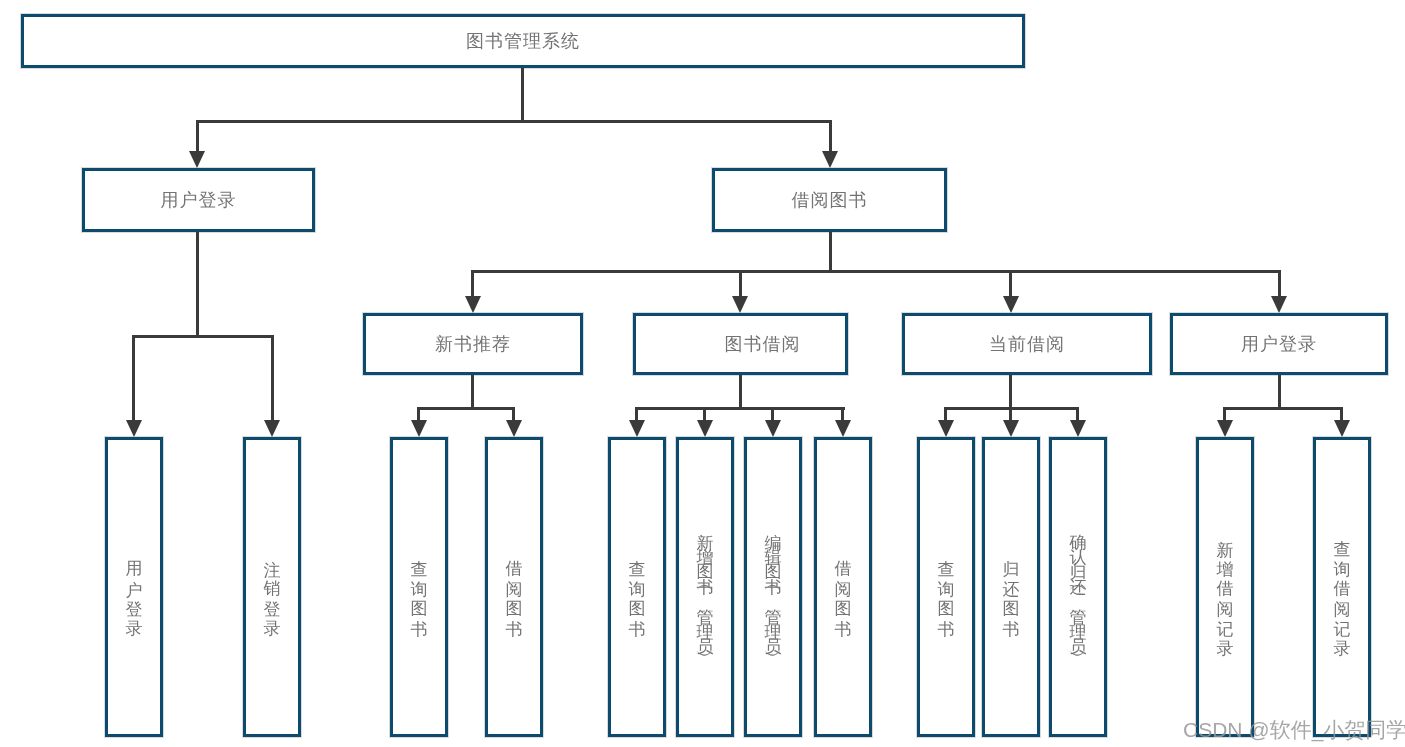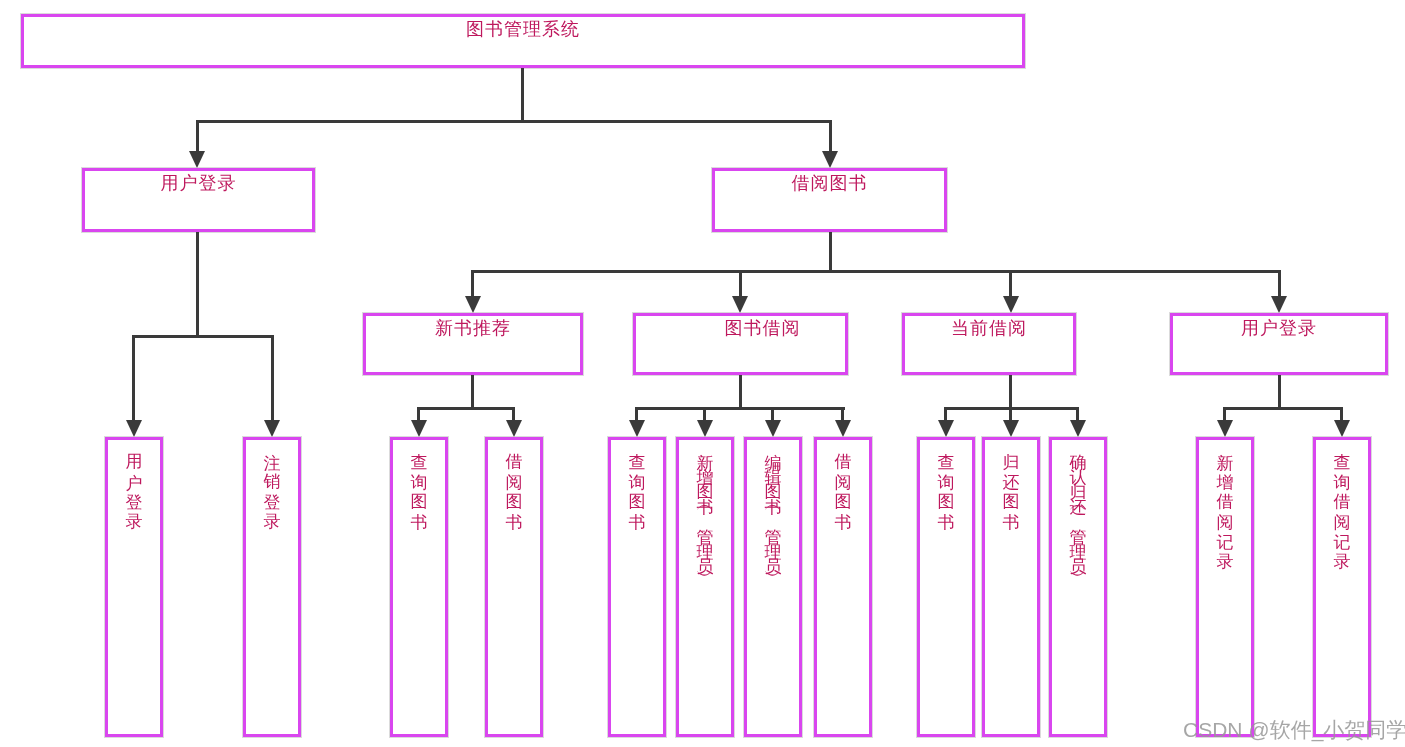--- a/index.html
+++ b/index.html
@@ -7,26 +7,26 @@
     position: relative;
     width: 1405px;
     height: 747px;
     background: #ffffff;
     font-family: "Liberation Sans", sans-serif;
     overflow: hidden;
   }
   .box {
     position: absolute;
     box-sizing: border-box;
-    border: 3px solid #d946ef;
+    border: 3px solid #0c4a6e;
     background: #ffffff;
     display: flex;
-    align-items: flex-start;
+    align-items: center;
     justify-content: center;
-    color: #be185d;
+    color: #737373;
     box-shadow: 0 0 0 1px rgba(175,175,175,0.45);
   }
   .hbox { font-size: 18px; letter-spacing: 1px; }
   .leaf { width: 58px; height: 300px; top: 437px; font-size: 17px; }
   .vlabel {
     writing-mode: vertical-rl;
     text-orientation: mixed;
     line-height: 1;
     white-space: nowrap;
   }
@@ -89,21 +89,21 @@
   <div class="arrow" style="left:1003px; top:296px;"></div>
   <div class="vline" style="left:1278px; top:270px; height:27px;"></div>
   <div class="arrow" style="left:1271px; top:296px;"></div>
 
   <div class="box hbox" style="left:363px; top:313px; width:220px; height:62px;">
     <span>新书推荐</span>
   </div>
   <div class="box hbox" style="left:633px; top:313px; width:215px; height:62px;padding-left:44px;">
     <span>图书借阅</span>
   </div>
-  <div class="box hbox" style="left:902px; top:313px; width:174px; height:62px;">
+  <div class="box hbox" style="left:902px; top:313px; width:250px; height:62px;">
     <span>当前借阅</span>
   </div>
   <div class="box hbox" style="left:1170px; top:313px; width:218px; height:62px;">
     <span>用户登录</span>
   </div>
 
   <div class="vline" style="left:471px; top:375px; height:32px;"></div>
   <div class="hline" style="left:417px; top:407px; width:98px;"></div>
   <div class="vline" style="left:417px; top:407px; height:14px;"></div>
   <div class="arrow" style="left:411px; top:420px;"></div>

